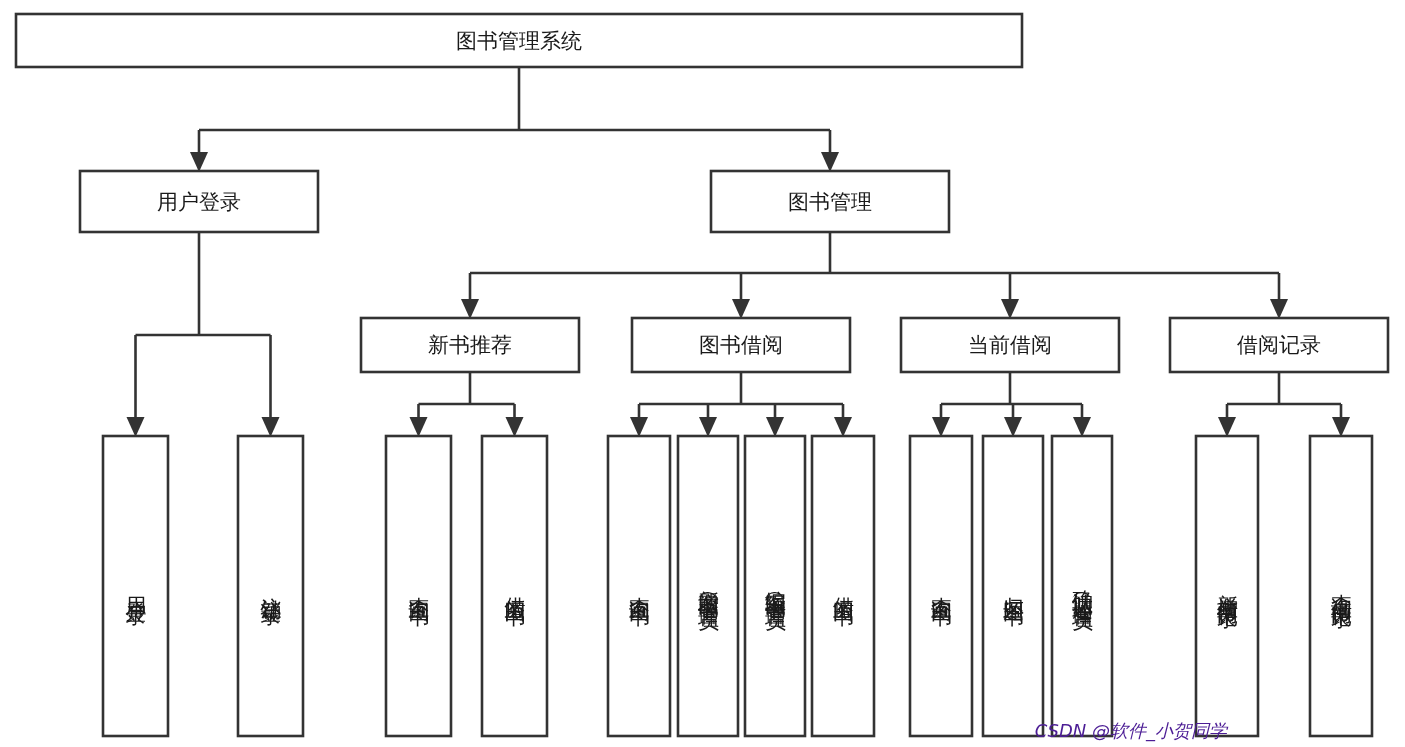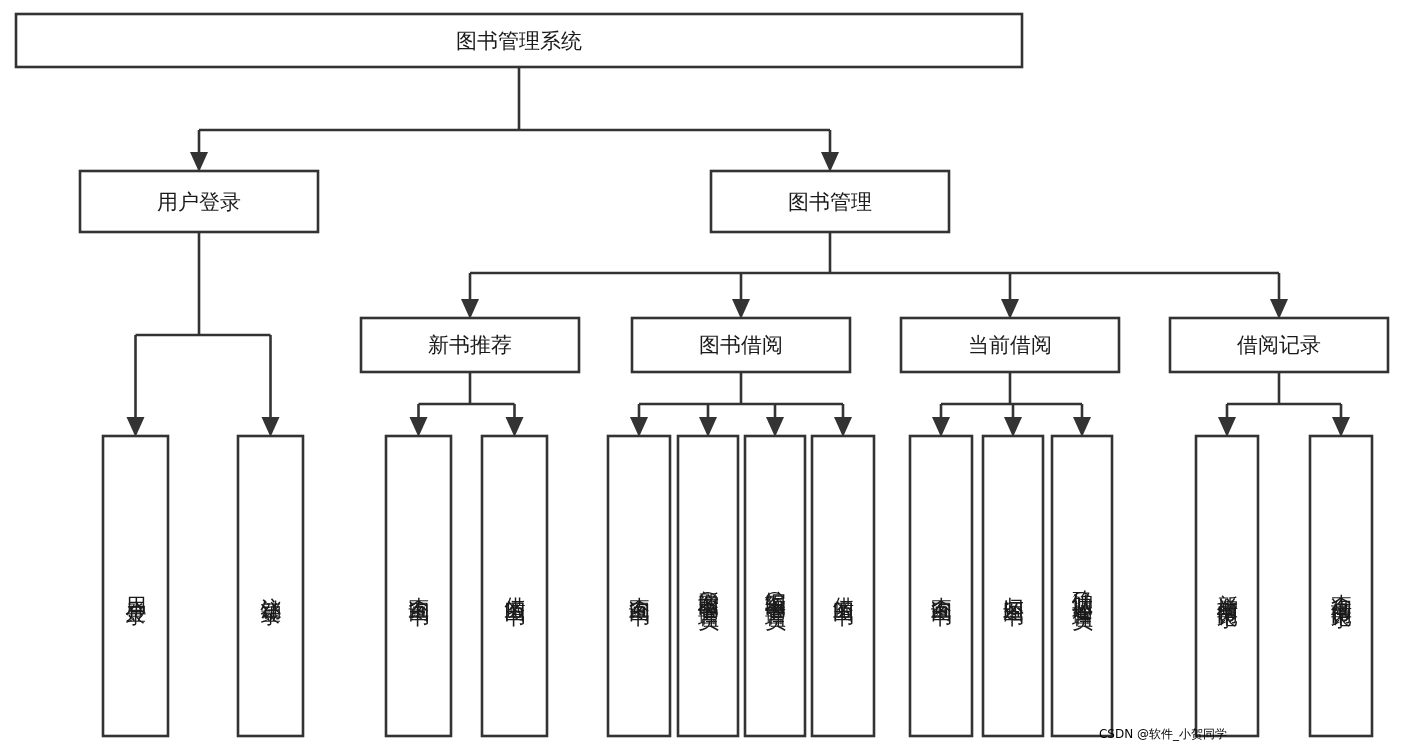--- a/index.html
+++ b/index.html
@@ -62,23 +62,24 @@
     align-items: center;
     justify-content: center;
     white-space: nowrap;
     pointer-events: none;
   }
   .watermark {
     position: absolute;
     right: 8px;
     bottom: 4px;
     font-family: "DejaVu Sans", "Liberation Sans", sans-serif;
-    font-size: 12px;
-    color: #000000;
+    font-size: 18px;
+    color: #4c1d95;
     white-space: nowrap;
+    font-style: italic;
   }
 </style>
 </head>
 <body>
 
 <div id="diagram-root">
 
   <svg id="flow-svg" viewBox="0 0 1405 747">
     <g id="connectors-layer">
         <line x1="519" y1="67" x2="519" y2="130" class="conn"></line>

